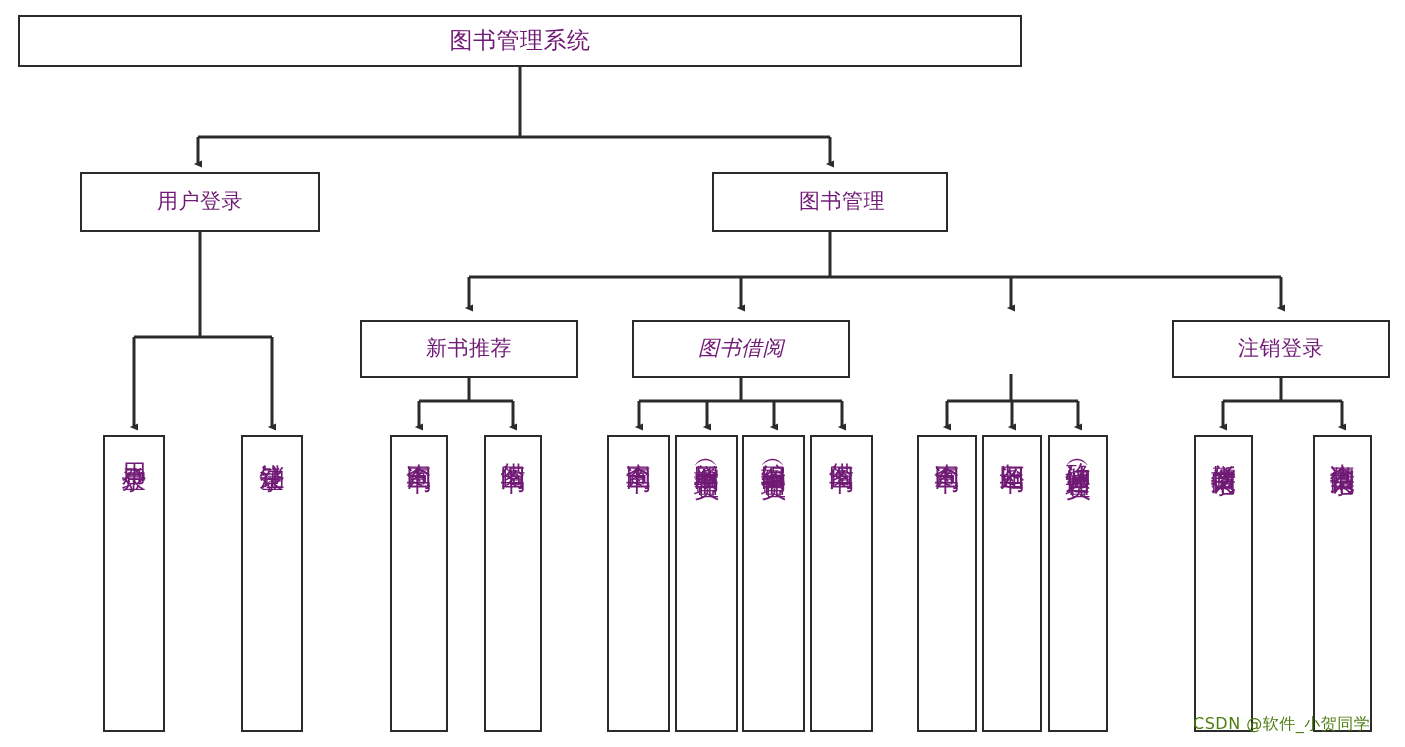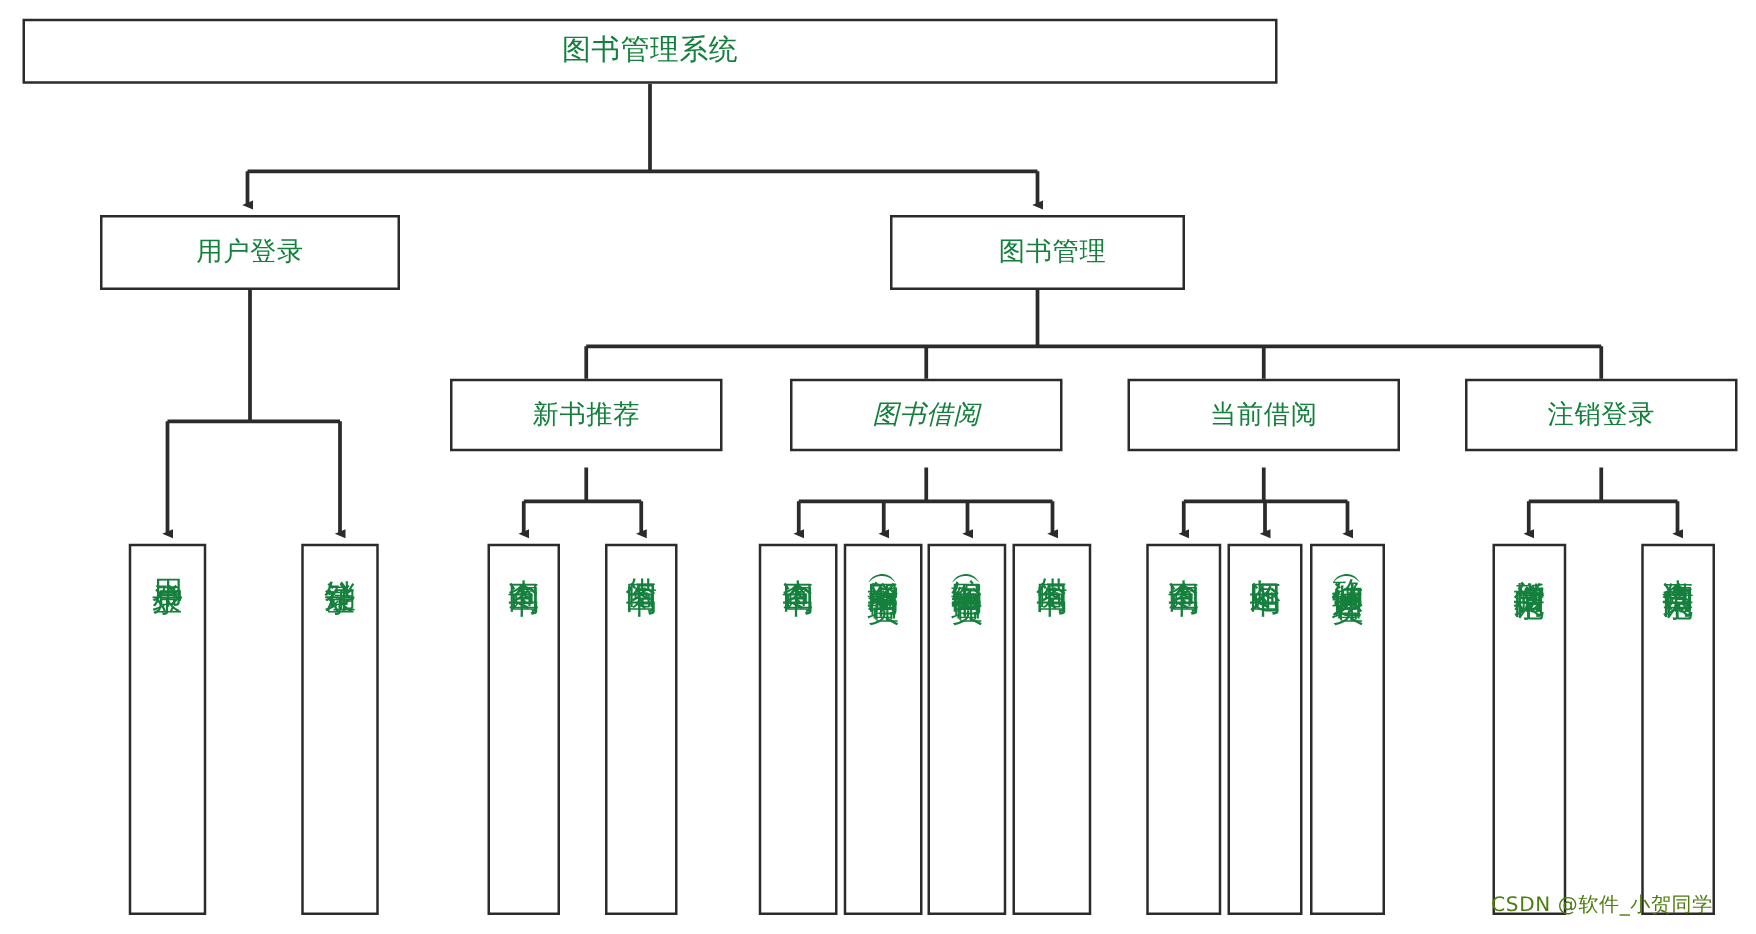--- a/index.html
+++ b/index.html
@@ -34,21 +34,21 @@
     display: flex;
     align-items: center;
     justify-content: center;
     color: #111111;
   }
   .node-label {
     display: block;
     text-align: center;
     line-height: 1.12;
     letter-spacing: 0.5px;
-    color: #15803d;
+    color: #701a75;
     white-space: nowrap;
   }
   
   .node.root {
     left: 18px;
     top: 15px;
     width: 1004px;
     height: 52px;
   }
   .node.root .node-label {
@@ -59,21 +59,21 @@
     top: 172px;
     height: 60px;
   }
   .node.l1 .node-label {
     font-size: 21px;
   }
   #node-user-login   { left: 80px;  width: 240px; }
   #node-book-manage  { left: 712px; width: 236px; padding-left: 24px; }
   
   .node.l2 {
-    top: 303px;
+    top: 320px;
     height: 58px;
   }
   .node.l2 .node-label {
     font-size: 21px;
   }
   #node-new-book-rec   { left: 360px;  width: 218px; }
   #node-book-borrow    { left: 632px;  width: 218px; font-style: italic; }
   #node-current-borrow { left: 902px;  width: 218px; }
   #node-borrow-record  { left: 1172px; width: 218px; }
   
@@ -168,23 +168,20 @@
   <div class="node l1" id="node-book-manage">
     <span class="node-label">图书管理</span>
   </div>
 
   <div class="node l2" id="node-new-book-rec">
     <span class="node-label">新书推荐</span>
   </div>
   <div class="node l2" id="node-book-borrow">
     <span class="node-label">图书借阅</span>
   </div>
-  <div class="node l2" id="node-current-borrow">
-    <span class="node-label">当前借阅</span>
-  </div>
   <div class="node l2" id="node-borrow-record">
     <span class="node-label">注销登录</span>
   </div>
 
   <div class="node leaf" id="leaf-1" style="left:103px;width:62px;">
     <span class="node-label">用户登录</span>
   </div>
   <div class="node leaf" id="leaf-2" style="left:241px;width:62px;">
     <span class="node-label">注销登录</span>
   </div>

